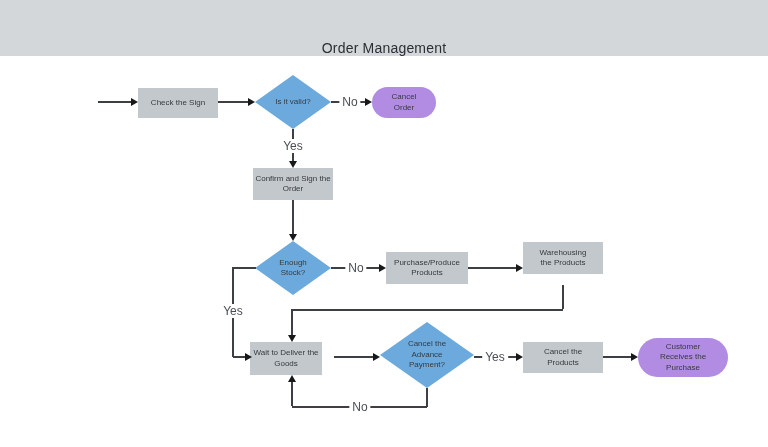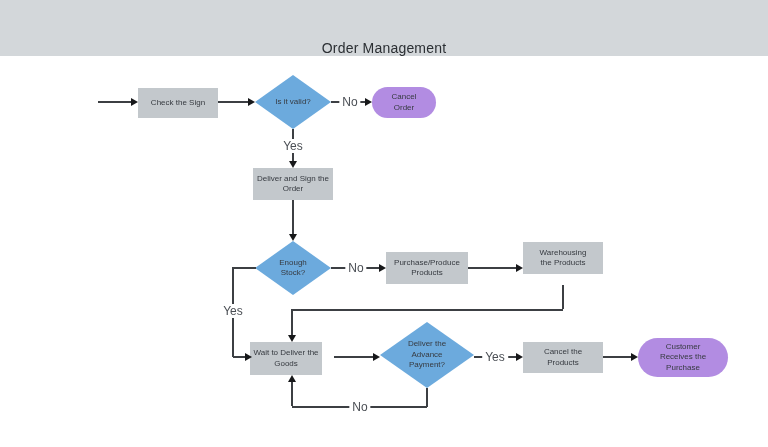--- a/index.html
+++ b/index.html
@@ -62,36 +62,36 @@
   <div class="node rect" style="left:138px;top:88px;width:80px;height:30px">
     <span class="nlabel">Check the Sign</span>
   </div>
   <div class="node pill" style="left:372px;top:87px;width:64px;height:31px">
     <span class="nlabel" style="max-width:40px">Cancel Order</span>
   </div>
   <div class="node diamond" style="left:255px;top:75px;width:76px;height:54px">
     <span class="nlabel" style="max-width:54px">Is it valid?</span>
   </div>
   <div class="node rect" style="left:253px;top:168px;width:80px;height:32px">
-    <span class="nlabel" style="max-width:76px">Deliver and Sign the Order</span>
+    <span class="nlabel" style="max-width:76px">Confirm and Sign the Order</span>
   </div>
   <div class="node rect" style="left:386px;top:252px;width:82px;height:32px">
     <span class="nlabel" style="max-width:78px">Purchase/Produce Products</span>
   </div>
   <div class="node diamond" style="left:255px;top:241px;width:76px;height:54px">
     <span class="nlabel" style="max-width:44px">Enough Stock?</span>
   </div>
   <div class="node rect" style="left:523px;top:242px;width:80px;height:32px">
     <span class="nlabel" style="max-width:58px">Warehousing the Products</span>
   </div>
   <div class="node rect" style="left:250px;top:342px;width:72px;height:33px">
     <span class="nlabel" style="max-width:80px">Wait to Deliver the Goods</span>
   </div>
   <div class="node diamond" style="left:380px;top:322px;width:94px;height:66px">
-    <span class="nlabel" style="max-width:56px">Deliver the Advance Payment?</span>
+    <span class="nlabel" style="max-width:56px">Cancel the Advance Payment?</span>
   </div>
   <div class="node rect" style="left:523px;top:342px;width:80px;height:31px">
     <span class="nlabel" style="max-width:56px">Cancel the Products</span>
   </div>
   <div class="node pill" style="left:638px;top:338px;width:90px;height:39px">
     <span class="nlabel" style="max-width:62px">Customer Receives the Purchase</span>
   </div>
 
   <div class="hline" style="left:98px;top:101px;width:33px"></div>
   <div class="arr right" style="left:131px;top:98px"></div>

